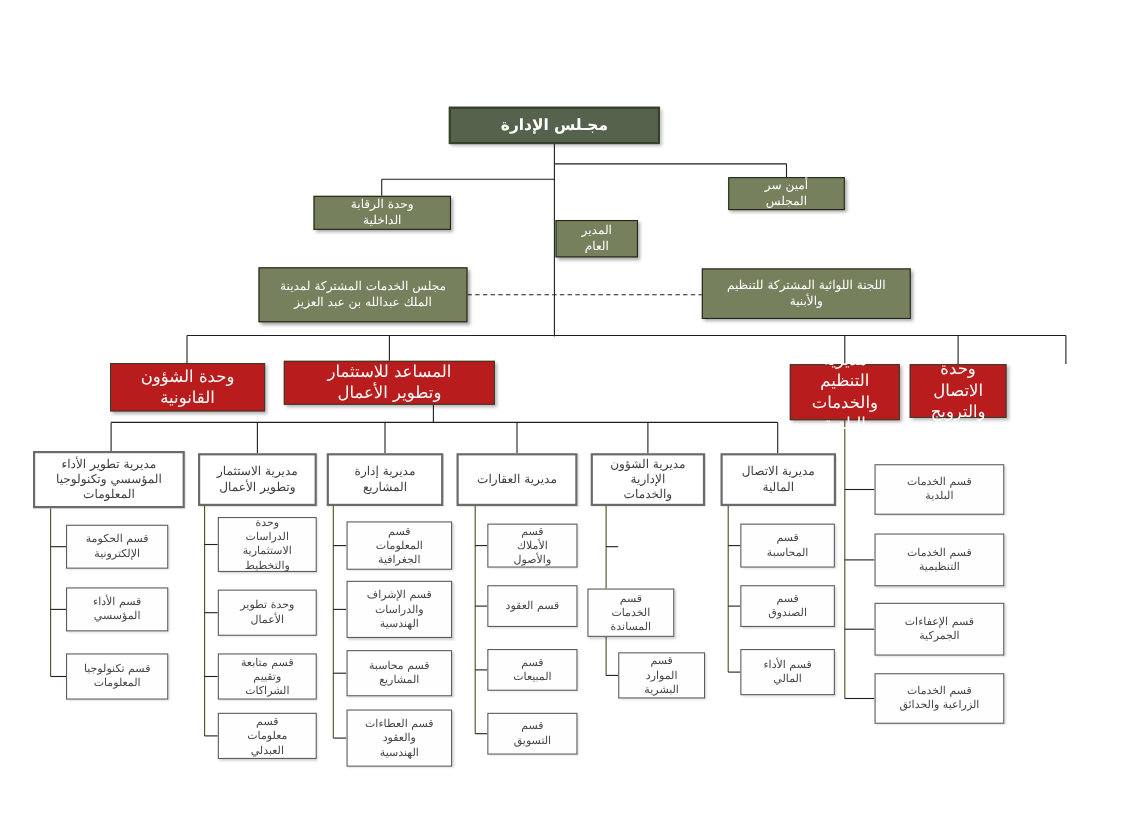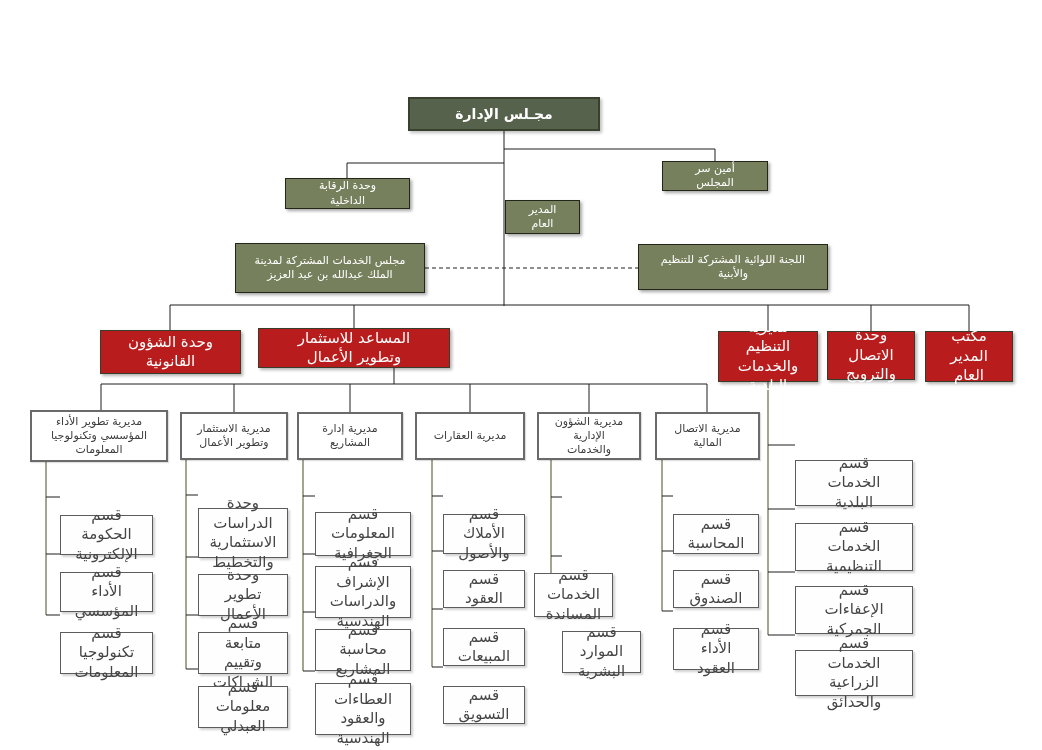--- a/index.html
+++ b/index.html
@@ -25,21 +25,21 @@
   .g3{
     background:#b91c1c;border:1px solid #373c2b;color:#ffffff;
     font-size:15px;box-shadow:2px 2px 3px rgba(0,0,0,.3);
   }
   .w1{
     background:#ffffff;border:2px solid #6a6a6a;color:#3d3d3d;
     font-size:11px;box-shadow:1px 1px 1px rgba(0,0,0,.12);
   }
   .w2{
     background:#fefefe;border:1.5px solid #5c5c5c;color:#454545;
-    font-size:15px;box-shadow:1.5px 1.5px 2px rgba(0,0,0,.18);margin-top:38px;
+    font-size:10px;box-shadow:1.5px 1.5px 2px rgba(0,0,0,.18);
   }
   line.k{stroke:#1f1f1f;stroke-width:1;}
   line.o{stroke:#474f20;stroke-width:1;}
   line.dash{stroke:#1f1f1f;stroke-width:1;stroke-dasharray:4,3;}
 </style>
 </head>
 <body>
 
 <div id="canvas">
 
@@ -119,21 +119,20 @@
   <div class="node g2" style="left:662px;top:161px;width:106px;height:30px">أمين سر المجلس</div>
   <div class="node g2" style="left:285px;top:178px;width:125px;height:31px">وحدة الرقابة الداخلية</div>
   <div class="node g2" style="left:505px;top:200px;width:75px;height:34px">المدير العام</div>
   <div class="node g2" style="left:235px;top:243px;width:190px;height:50px">مجلس الخدمات المشتركة لمدينة الملك عبدالله بن عبد العزيز</div>
   <div class="node g2" style="left:638px;top:244px;width:190px;height:46px">اللجنة اللوائية المشتركة للتنظيم والأبنية</div>
 
   <div class="node g3" style="left:100px;top:330px;width:141px;height:44px">وحدة الشؤون القانونية</div>
   <div class="node g3" style="left:258px;top:328px;width:192px;height:40px">المساعد للاستثمار وتطوير الأعمال</div>
   <div class="node g3" style="left:718px;top:331px;width:100px;height:51px">مديرية التنظيم والخدمات البلدية</div>
   <div class="node g3" style="left:827px;top:331px;width:88px;height:49px">وحدة الاتصال والترويج</div>
-  <div class="node g3" style="left:925px;top:331px;width:88px;height:51px">مكتب المدير العام</div>
 
   <div class="node w1" style="left:30px;top:410px;width:138px;height:52px">مديرية تطوير الأداء المؤسسي وتكنولوجيا المعلومات</div>
   <div class="node w1" style="left:180px;top:412px;width:108px;height:48px">مديرية الاستثمار وتطوير الأعمال</div>
   <div class="node w1" style="left:297px;top:412px;width:106px;height:48px">مديرية إدارة المشاريع</div>
   <div class="node w1" style="left:415px;top:412px;width:110px;height:48px">مديرية العقارات</div>
   <div class="node w1" style="left:537px;top:412px;width:104px;height:48px">مديرية الشؤون الإدارية والخدمات</div>
   <div class="node w1" style="left:655px;top:412px;width:105px;height:48px">مديرية الاتصال المالية</div>
 
   <div class="node w2" style="left:60px;top:477px;width:93px;height:40px">قسم الحكومة الإلكترونية</div>
   <div class="node w2" style="left:60px;top:534px;width:93px;height:40px">قسم الأداء المؤسسي</div>
@@ -152,20 +151,20 @@
   <div class="node w2" style="left:443px;top:476px;width:82px;height:40px">قسم الأملاك والأصول</div>
   <div class="node w2" style="left:443px;top:532px;width:82px;height:38px">قسم العقود</div>
   <div class="node w2" style="left:443px;top:590px;width:82px;height:38px">قسم المبيعات</div>
   <div class="node w2" style="left:443px;top:648px;width:82px;height:38px">قسم التسويق</div>
 
   <div class="node w2" style="left:534px;top:535px;width:79px;height:44px">قسم الخدمات المساندة</div>
   <div class="node w2" style="left:562px;top:593px;width:79px;height:42px">قسم الموارد البشرية</div>
 
   <div class="node w2" style="left:673px;top:476px;width:86px;height:40px">قسم المحاسبة</div>
   <div class="node w2" style="left:673px;top:532px;width:86px;height:38px">قسم الصندوق</div>
-  <div class="node w2" style="left:673px;top:590px;width:86px;height:42px">قسم الأداء العقود</div>
+  <div class="node w2" style="left:673px;top:590px;width:86px;height:42px">قسم الأداء المالي</div>
 
   <div class="node w2" style="left:795px;top:422px;width:118px;height:46px">قسم الخدمات البلدية</div>
   <div class="node w2" style="left:795px;top:485px;width:118px;height:48px">قسم الخدمات التنظيمية</div>
   <div class="node w2" style="left:795px;top:548px;width:118px;height:48px">قسم الإعفاءات الجمركية</div>
   <div class="node w2" style="left:795px;top:612px;width:118px;height:46px">قسم الخدمات الزراعية والحدائق</div>
 
 </div>
 
 </body></html>

